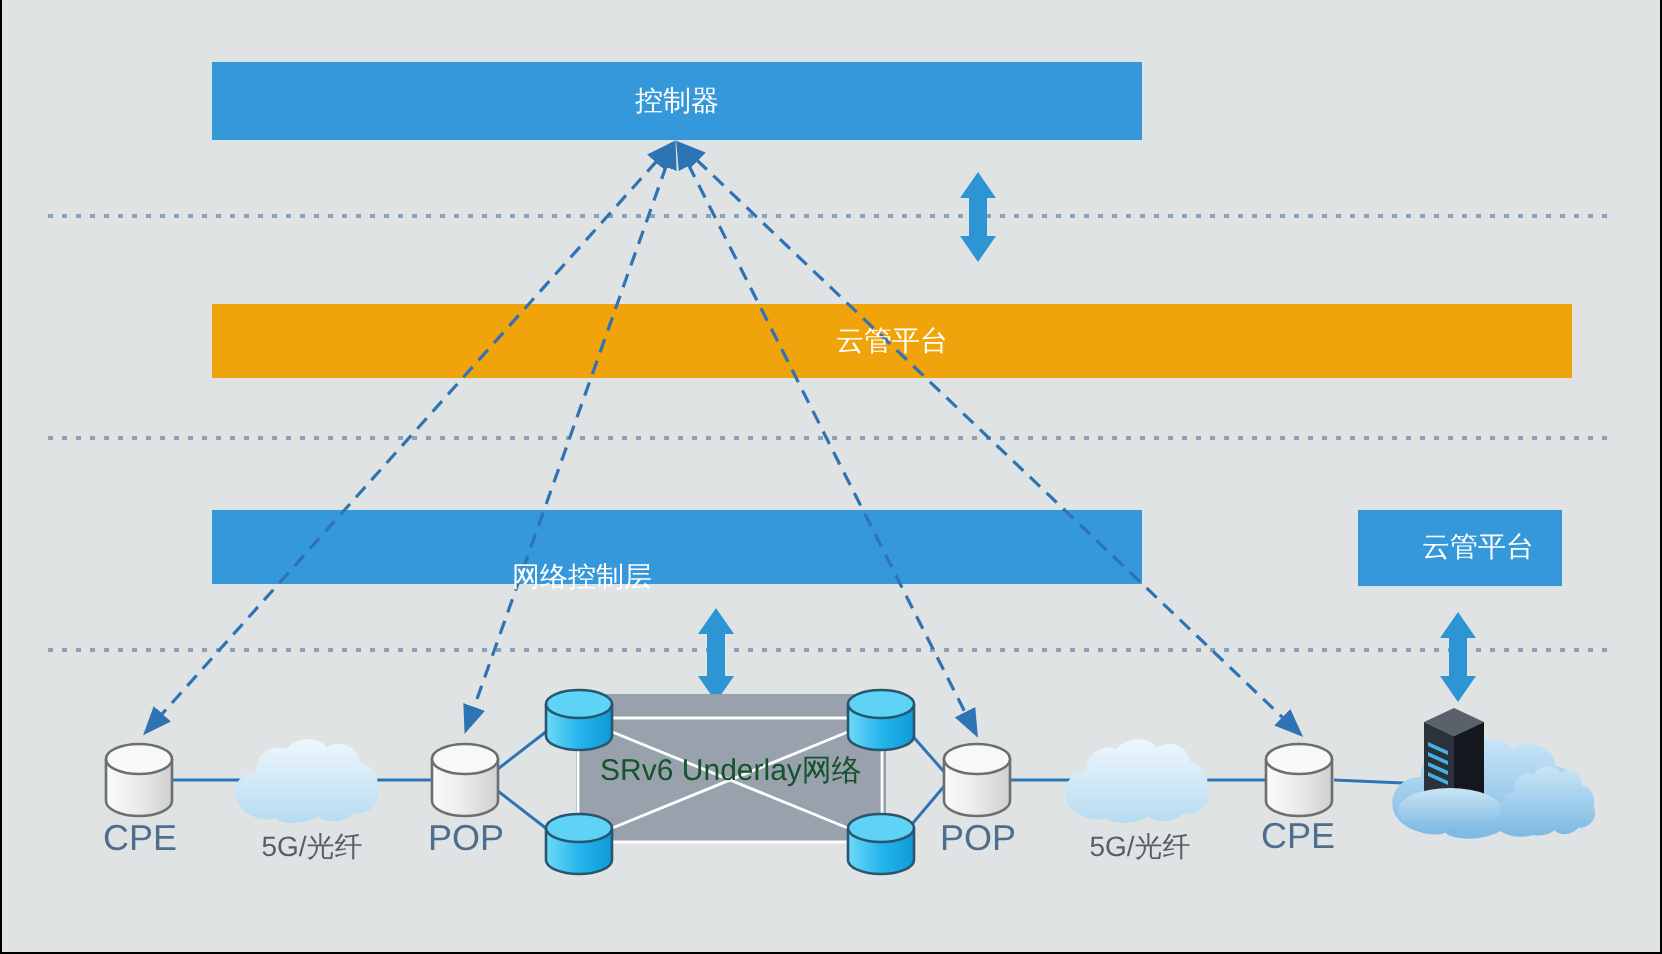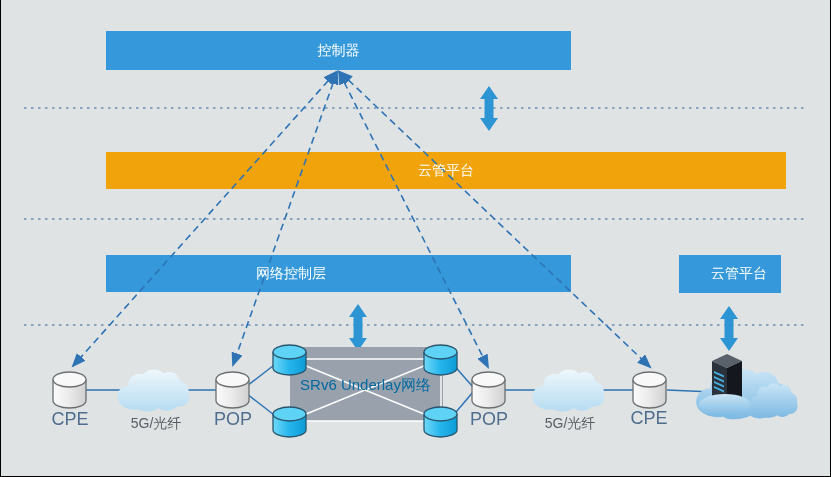--- a/index.html
+++ b/index.html
@@ -16,21 +16,21 @@
   svg{position:absolute;left:0;top:0;}
   .dot-line{stroke:var(--dot-gray,#87a3bd);stroke-width:2;stroke-dasharray:2.5 4.5;}
   .dash-link{stroke:var(--dash-blue,#2e74b5);stroke-width:1.6;stroke-dasharray:7 4.5;fill:none;}
   .conn{stroke:var(--line-blue,#2e74b5);stroke-width:1.5;}
   .mesh{stroke:#ffffff;stroke-width:1.4;}
   .bar-label,.dev-label,.srv6-label{
     position:absolute;display:flex;align-items:center;justify-content:center;
     text-align:center;z-index:3;pointer-events:none;white-space:nowrap;
   }
   .bar-label{color:#ffffff;font-size:14px;}
-  .srv6-label{color:#0369a1;font-size:15px;}
+  .srv6-label{color:#14532d;font-size:15px;}
   .dev-label{font-size:14px;}
   .dev-latin{color:var(--label-latin,#4f6e8e);font-size:18px;}
   .dev-cjk{color:var(--label-cjk,#585e64);}
 </style>
 </head>
 <body>
 
 <div class="canvas">
 
   <svg width="831" height="477" viewBox="0 0 831 477">
@@ -141,21 +141,21 @@
       <polygon points="713,376 723,380.5 723,382.5 713,378" fill="#45b1e3"></polygon>
       <polygon points="713,381 723,385.5 723,387.5 713,383" fill="#45b1e3"></polygon>
       <polygon points="713,386 723,390.5 723,392.5 713,388" fill="#45b1e3"></polygon>
     </g>
     <ellipse cx="724" cy="405" rx="26" ry="11" fill="url(#bcg)"></ellipse>
     <use href="#cloudp" transform="translate(745,381) scale(0.52,0.62)" fill="url(#bcg)"></use>
   </svg>
 
   <div class="bar-label" style="left:105px;top:31px;width:465px;height:39px;">控制器</div>
   <div class="bar-label" style="left:105px;top:152px;width:680px;height:37px;">云管平台</div>
-  <div class="bar-label" style="left:105px;top:255px;width:370px;height:37px;">网络控制层</div>
+  <div class="bar-label" style="left:105px;top:270px;width:370px;height:37px;">网络控制层</div>
   <div class="bar-label" style="left:678px;top:255px;width:120px;height:38px;">云管平台</div>
   <div class="srv6-label" style="left:289px;top:350px;width:151px;height:70px;">SRv6 Underlay网络</div>
 
   <div class="dev-label dev-latin" style="left:29px;top:410px;width:80px;height:18px;">CPE</div>
   <div class="dev-label dev-cjk" style="left:105px;top:415px;width:100px;height:18px;">5G/光纤</div>
   <div class="dev-label dev-latin" style="left:192px;top:410px;width:80px;height:18px;">POP</div>
   <div class="dev-label dev-latin" style="left:448px;top:410px;width:80px;height:18px;">POP</div>
   <div class="dev-label dev-cjk" style="left:519px;top:415px;width:100px;height:18px;">5G/光纤</div>
   <div class="dev-label dev-latin" style="left:608px;top:409px;width:80px;height:18px;">CPE</div>
 

